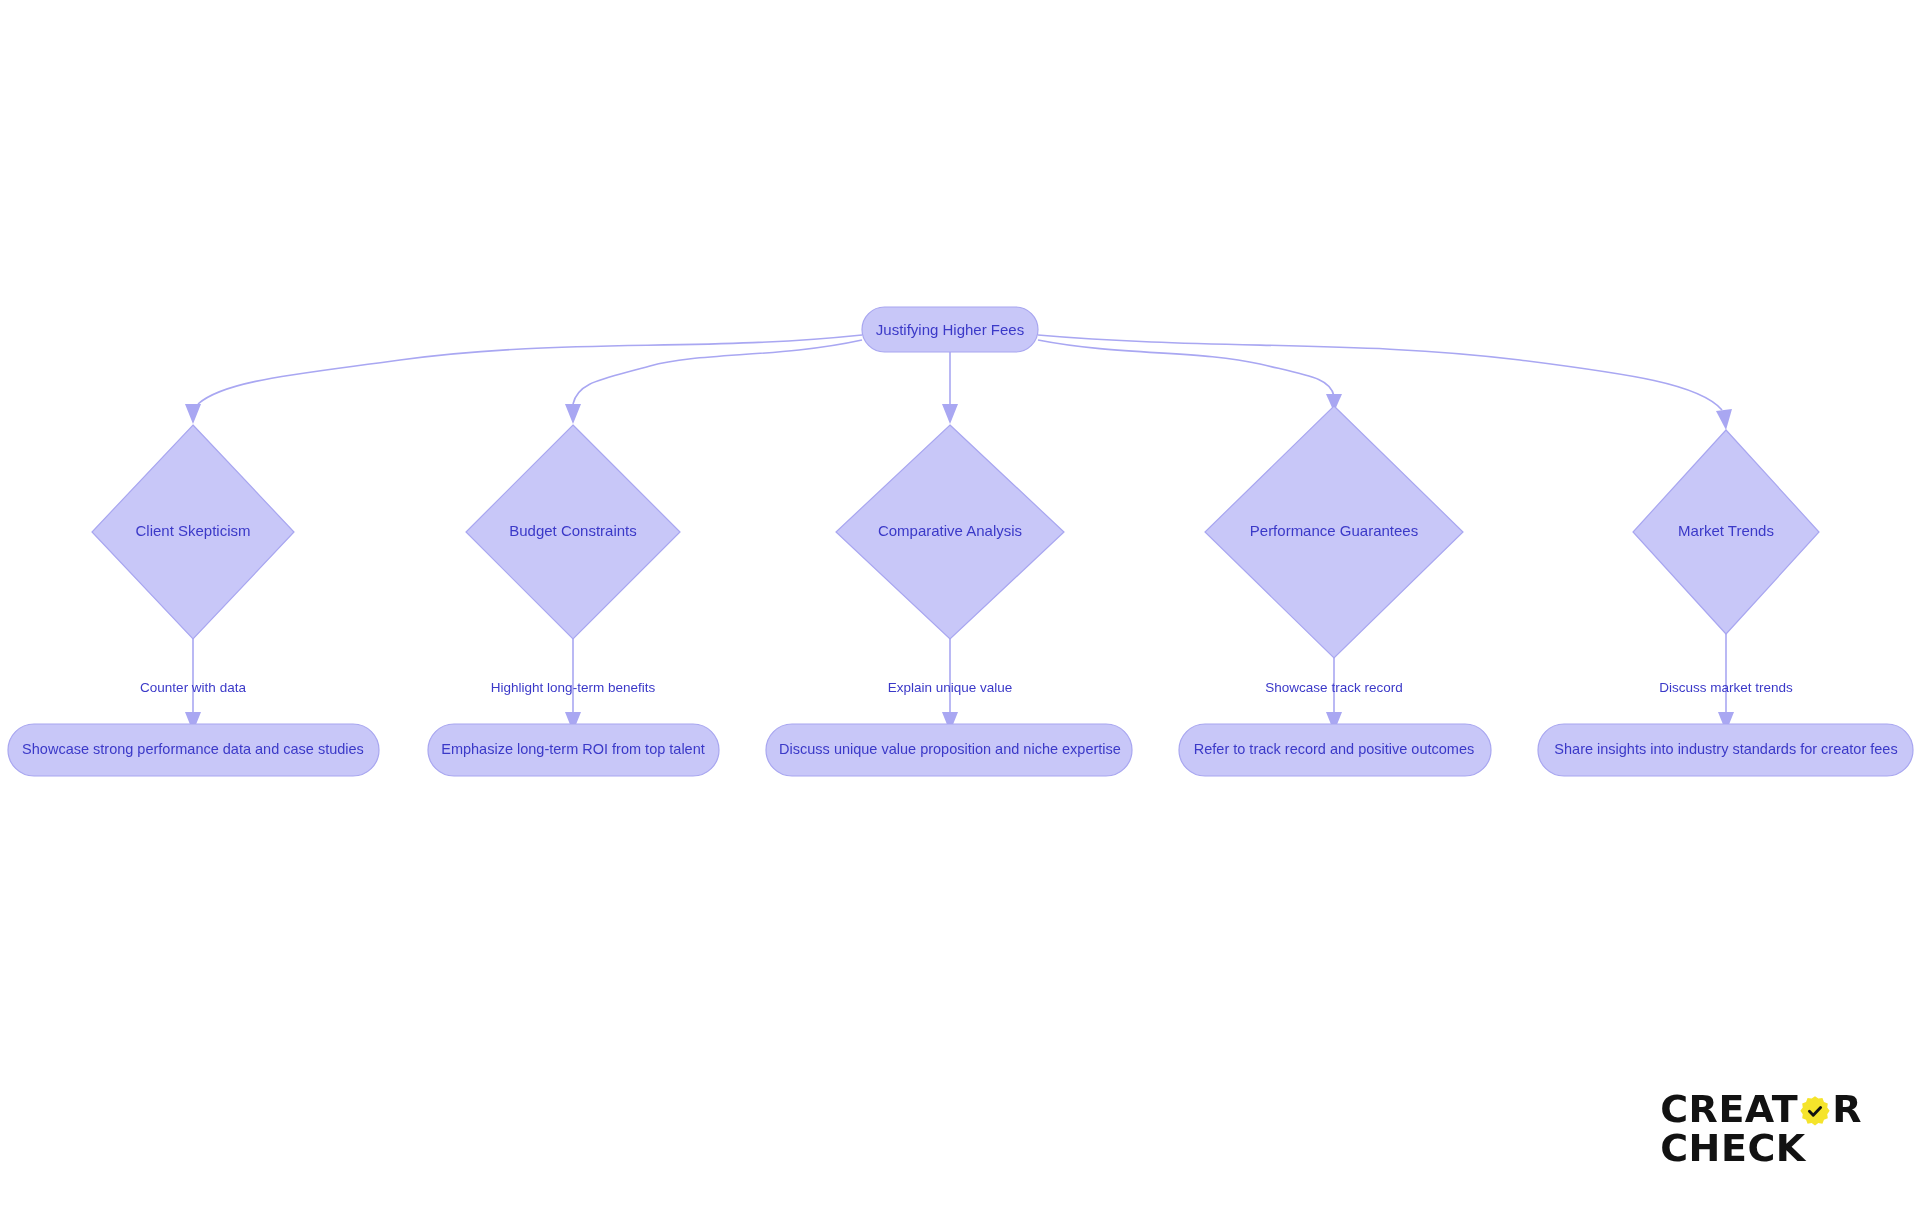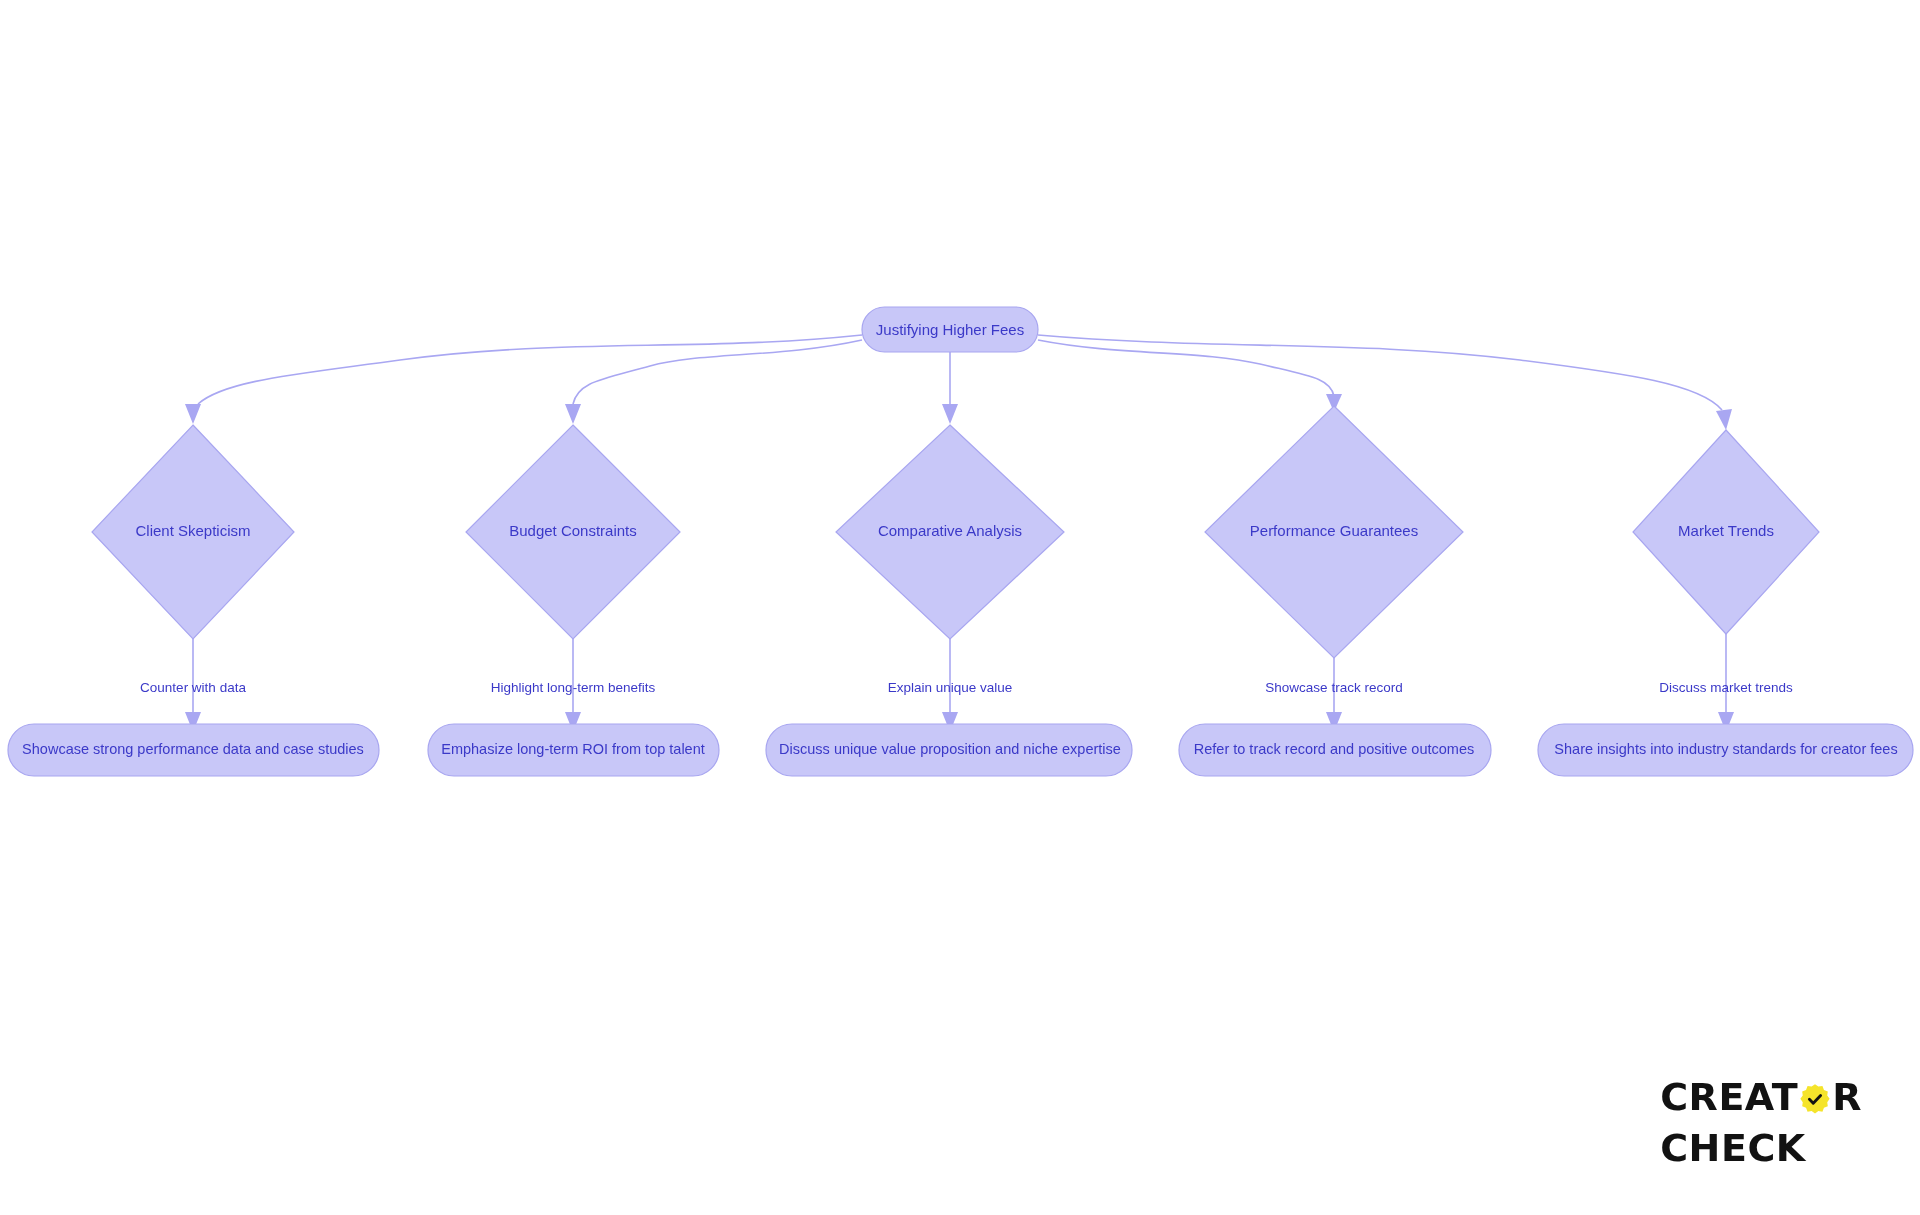--- a/index.html
+++ b/index.html
@@ -70,21 +70,21 @@
   .logo-row {
     display: flex;
     align-items: center;
     font-family: "DejaVu Sans", sans-serif;
     font-weight: bold;
     font-size: 38px;
     letter-spacing: 0.5px;
     color: #121212;
   }
   .logo-row.second {
-    margin-top: 14px;
+    margin-top: 2px;
   }
   .logo-badge {
     display: inline-block;
     width: 32px;
     height: 32px;
     margin: 0 1px;
     position: relative;
     top: 1px;
   }
 </style>

